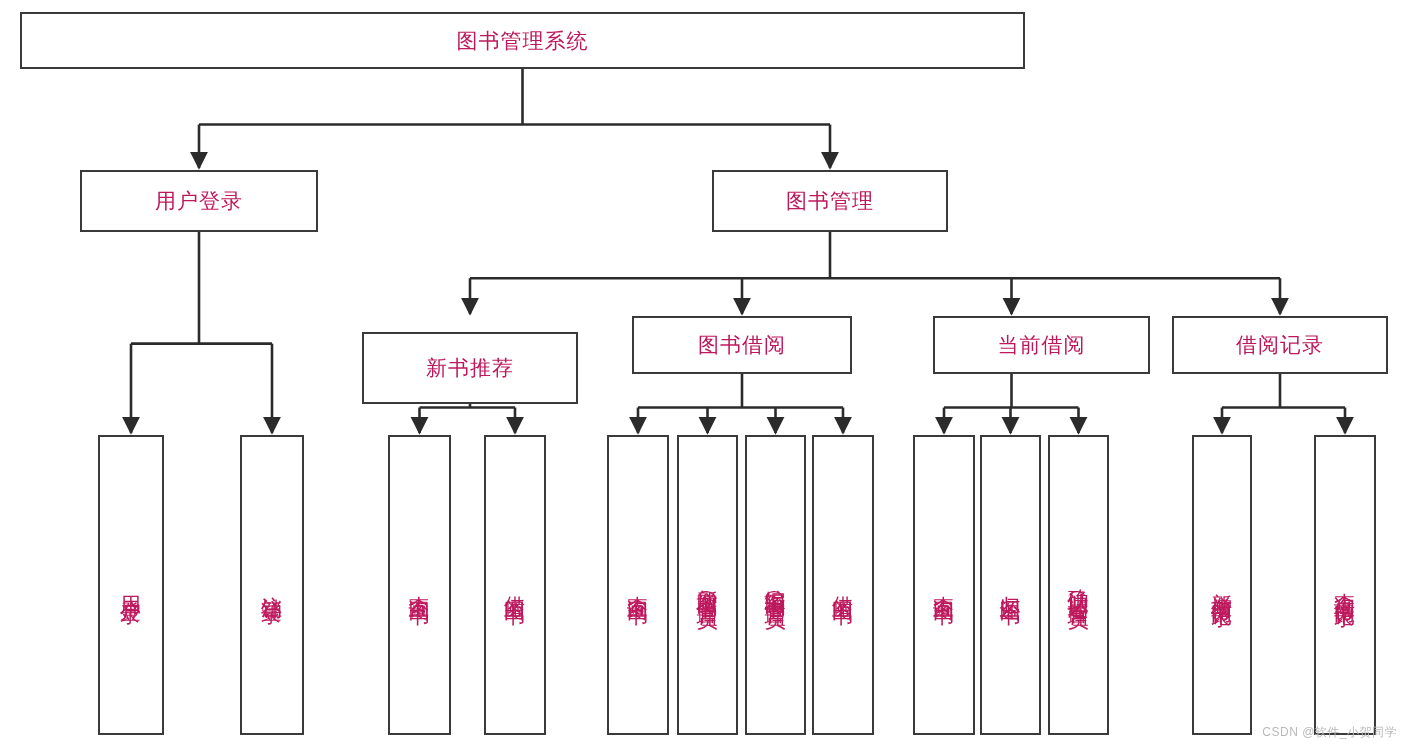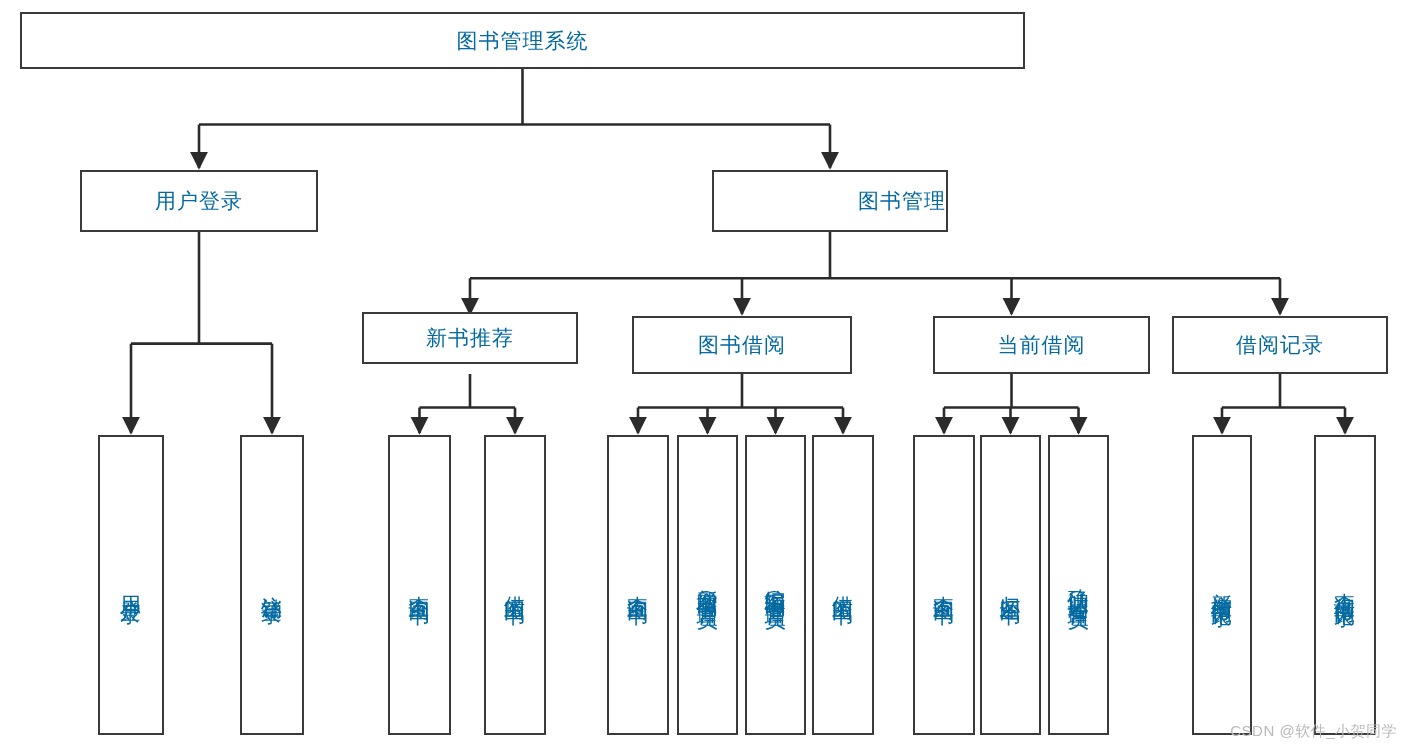--- a/index.html
+++ b/index.html
@@ -21,21 +21,21 @@
     width: 1405px; height: 747px;
     pointer-events: none;
   }
   .node {
     position: absolute;
     border: 2px solid #3a3a3a;
     background: #ffffff;
     display: flex;
     align-items: center;
     justify-content: center;
-    color: #0369a1;
+    color: #be185d;
   }
   .node.horiz {
     font-size: 21px;
     letter-spacing: 1px;
     line-height: 1.1;
   }
   .node.vert {
     writing-mode: vertical-rl;
     text-orientation: upright;
     font-size: 21px;
@@ -45,21 +45,21 @@
     text-align: center;
   }
   .node .lbl {
     display: block;
     white-space: nowrap;
   }
   #watermark {
     position: absolute;
     right: 8px;
     bottom: 6px;
-    font-size: 15px;
+    font-size: 12px;
     color: #b9b9b9;
     letter-spacing: 0.5px;
     white-space: nowrap;
     user-select: none;
   }
 </style>
 </head>
 <body>
 
 <div id="canvas">
@@ -106,24 +106,24 @@
       </g>
   </svg>
 
   <div id="nodes">
       <div class="node horiz" style="left: 20px; top: 12px; width: 1005px; height: 57px;">
         <span class="lbl">图书管理系统</span>
       </div>
       <div class="node horiz" style="left: 80px; top: 170px; width: 238px; height: 62px;">
         <span class="lbl">用户登录</span>
       </div>
-      <div class="node horiz" style="left: 712px; top: 170px; width: 236px; height: 62px; justify-content: flex-end;">
+      <div class="node horiz" style="left: 712px; top: 170px; width: 236px; height: 62px;">
         <span class="lbl">图书管理</span>
       </div>
-      <div class="node horiz" style="left: 362px; top: 312px; width: 216px; height: 52px; justify-content: center;">
+      <div class="node horiz" style="left: 362px; top: 332px; width: 216px; height: 72px; justify-content: center;">
         <span class="lbl">新书推荐</span>
       </div>
       <div class="node horiz" style="left: 632px; top: 316px; width: 220px; height: 58px;">
         <span class="lbl">图书借阅</span>
       </div>
       <div class="node horiz" style="left: 933px; top: 316px; width: 217px; height: 58px;">
         <span class="lbl">当前借阅</span>
       </div>
       <div class="node horiz" style="left: 1172px; top: 316px; width: 216px; height: 58px; text-align: right;">
         <span class="lbl">借阅记录</span>

